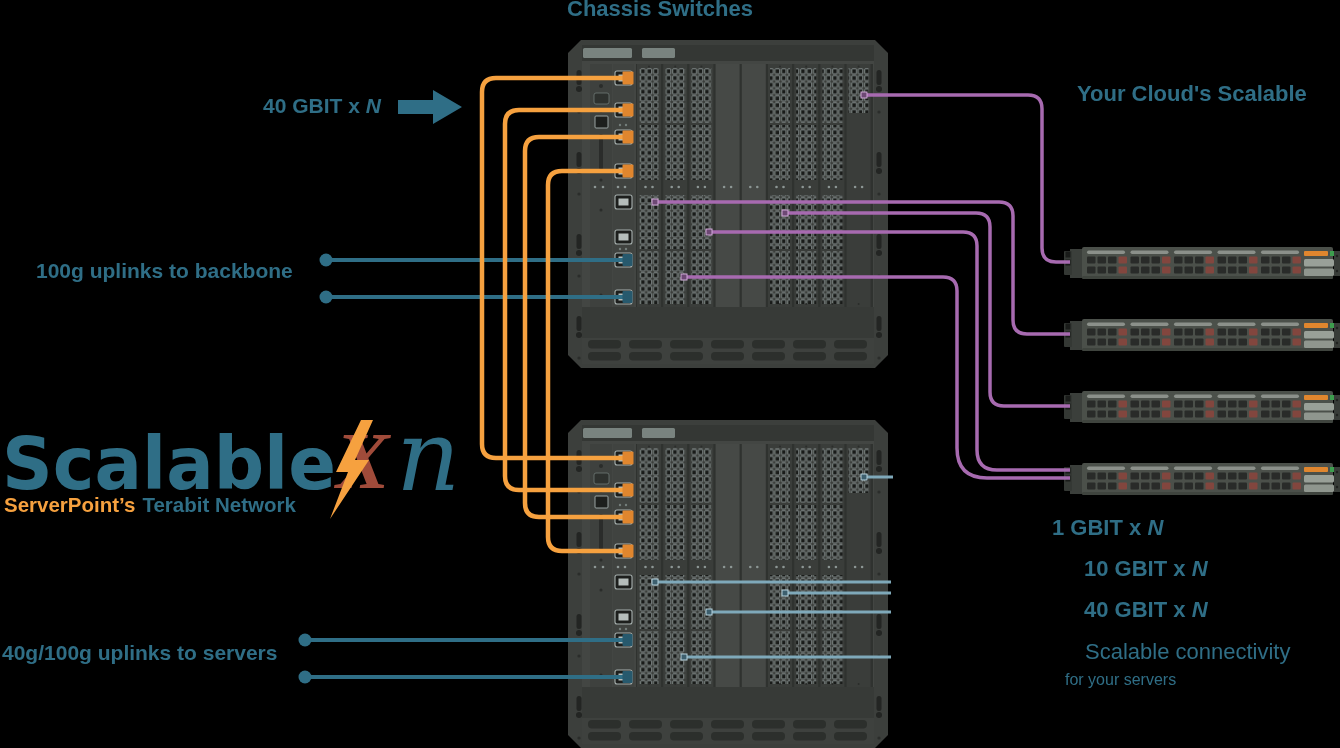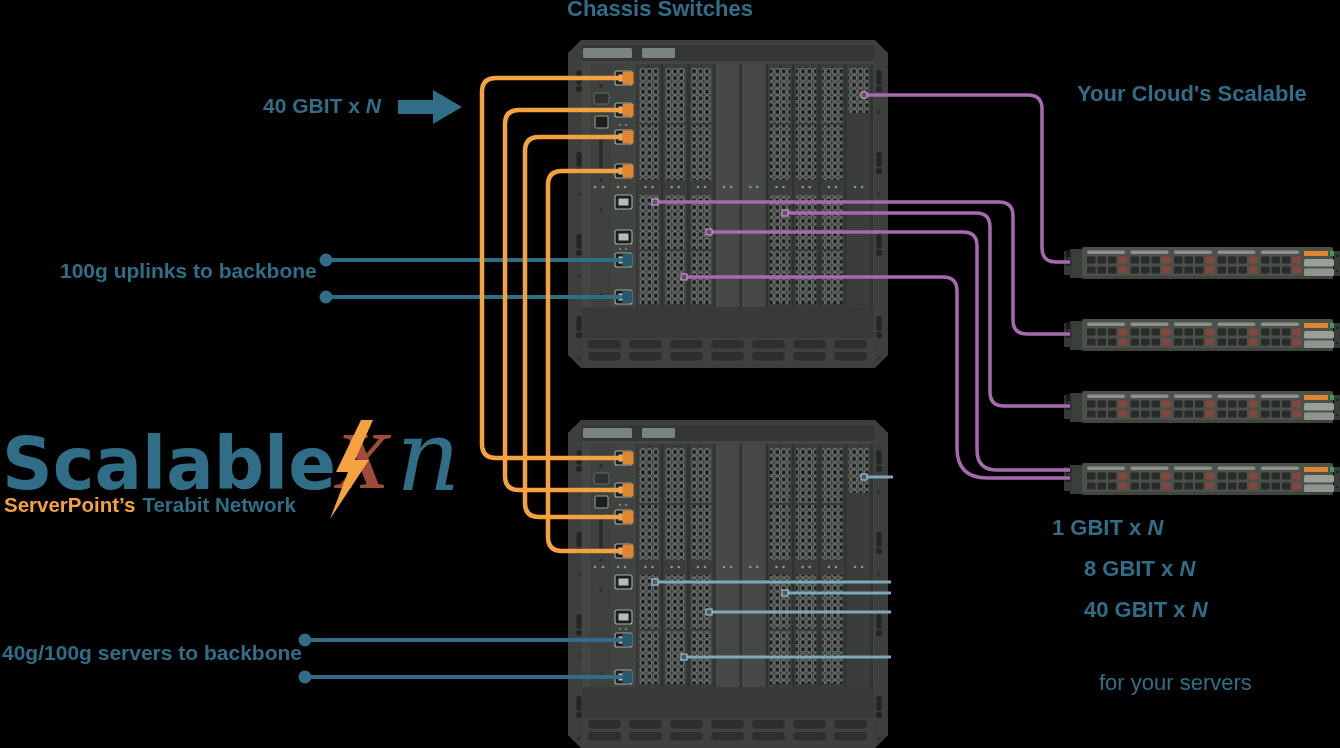--- a/index.html
+++ b/index.html
@@ -633,25 +633,26 @@
       <text class="tagline" x="4" y="512"><tspan class="tag-brand">ServerPoint’s</tspan><tspan class="tag-rest" dx="7">Terabit Network</tspan></text>
     </g>
   </svg>
 
   <div class="lbl b" style="left:567px;top:-3px;font-size:22px">Chassis Switches</div>
 
   <div class="lbl b" style="left:1077px;top:82px;font-size:22px">Your Cloud's Scalable</div>
 
   <div class="lbl b" style="left:263px;top:94px;font-size:21px"><span>40 GBIT</span> <span>x</span> <span class="it">N</span></div>
 
-  <div class="lbl b" style="left:60px;top:259px;font-size:21px">100g uplinks to backbone</div>
-
-  <div class="lbl b" style="left:2px;top:641px;font-size:21px">40g/100g servers to backbone</div>
+  <div class="lbl b" style="left:36px;top:259px;font-size:21px">100g uplinks to backbone</div>
+
+  <div class="lbl b" style="left:2px;top:641px;font-size:21px">40g/100g uplinks to servers</div>
 
   <div class="lbl b" style="left:1052px;top:516px;font-size:22px"><span>1 GBIT</span> <span>x</span> <span class="it">N</span></div>
 
-  <div class="lbl b" style="left:1084px;top:557px;font-size:22px"><span>8 GBIT</span> <span>x</span> <span class="it">N</span></div>
+  <div class="lbl b" style="left:1084px;top:557px;font-size:22px"><span>10 GBIT</span> <span>x</span> <span class="it">N</span></div>
 
   <div class="lbl b" style="left:1084px;top:598px;font-size:22px"><span>40 GBIT</span> <span>x</span> <span class="it">N</span></div>
 
-  <div class="lbl" style="left:1099px;top:671px;font-size:22px">for your servers</div>
+  <div class="lbl" style="left:1085px;top:640px;font-size:22px">Scalable connectivity</div>
+  <div class="lbl" style="left:1065px;top:671px;font-size:16px">for your servers</div>
 
 </div>
 
 </body></html>

